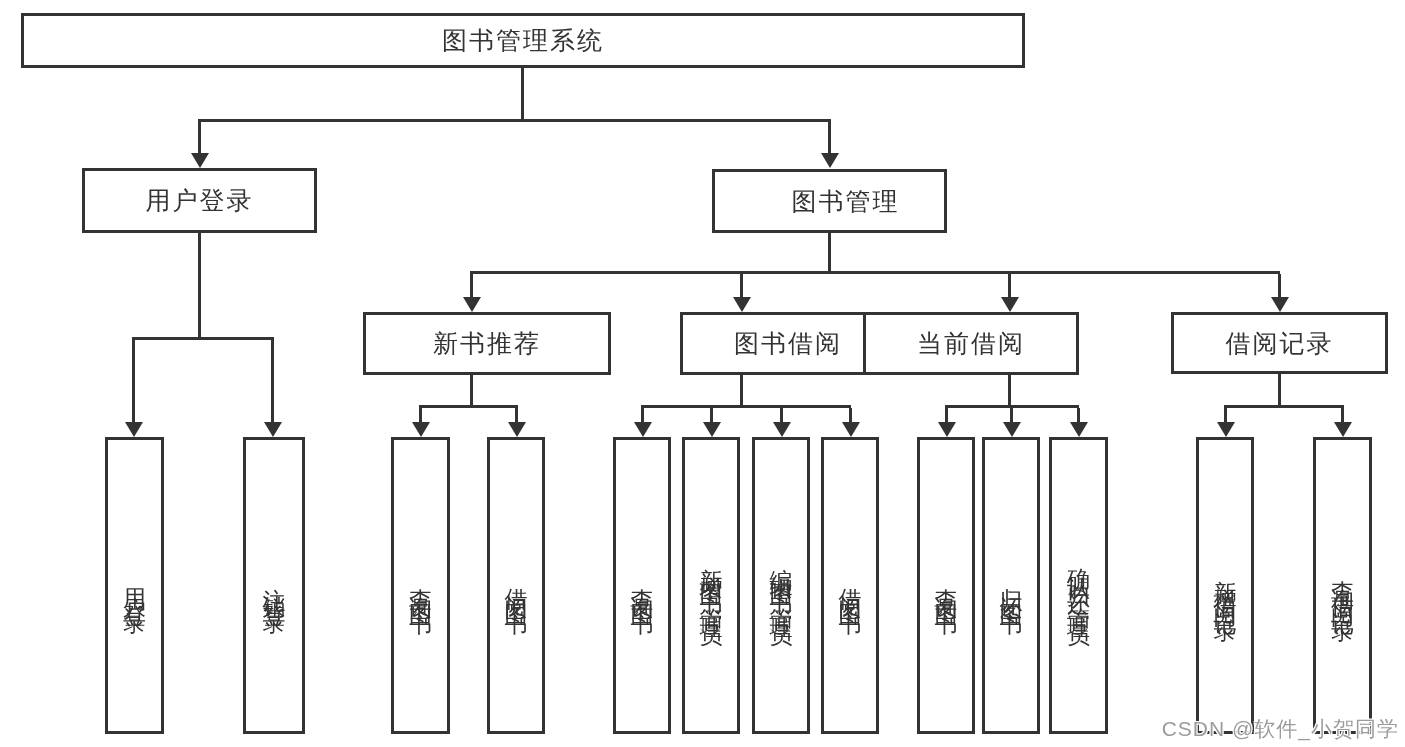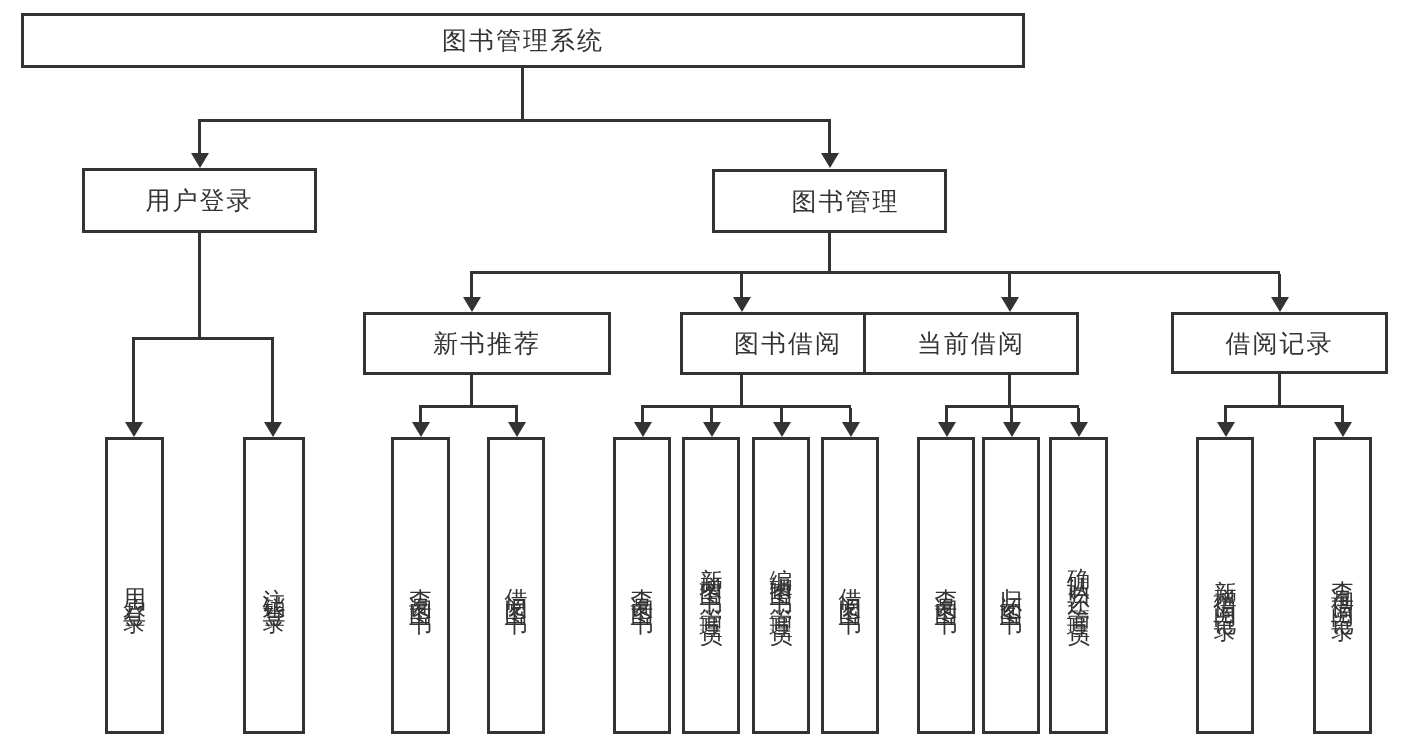--- a/index.html
+++ b/index.html
@@ -178,14 +178,15 @@
   <div class="hline" style="left:945px;top:405px;width:134px;"></div>
   <div class="arrow" style="left:945px;top:408px;height:14px;"></div>
   <div class="arrow" style="left:1010px;top:408px;height:14px;"></div>
   <div class="arrow" style="left:1077px;top:408px;height:14px;"></div>
 
   <div class="vline" style="left:1278px;top:374px;height:34px;"></div>
   <div class="hline" style="left:1224px;top:405px;width:120px;"></div>
   <div class="arrow" style="left:1224px;top:408px;height:14px;"></div>
   <div class="arrow" style="left:1341px;top:408px;height:14px;"></div>
 
+  <div class="watermark">CSDN @软件_小贺同学</div>
 
 </div>
 
 </body></html>

